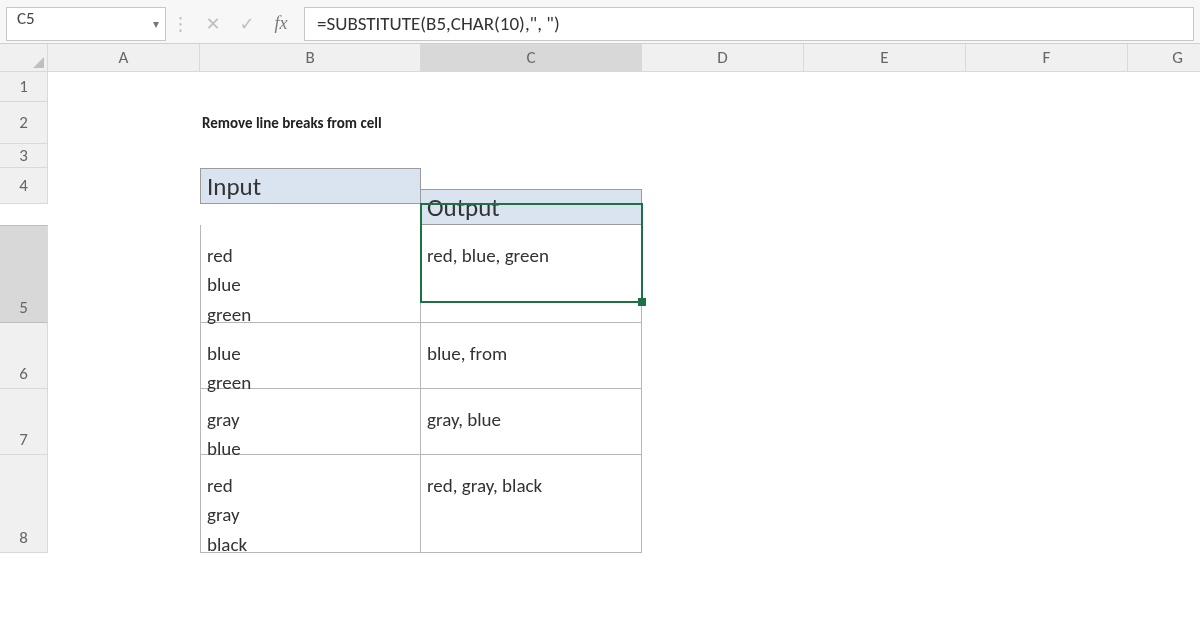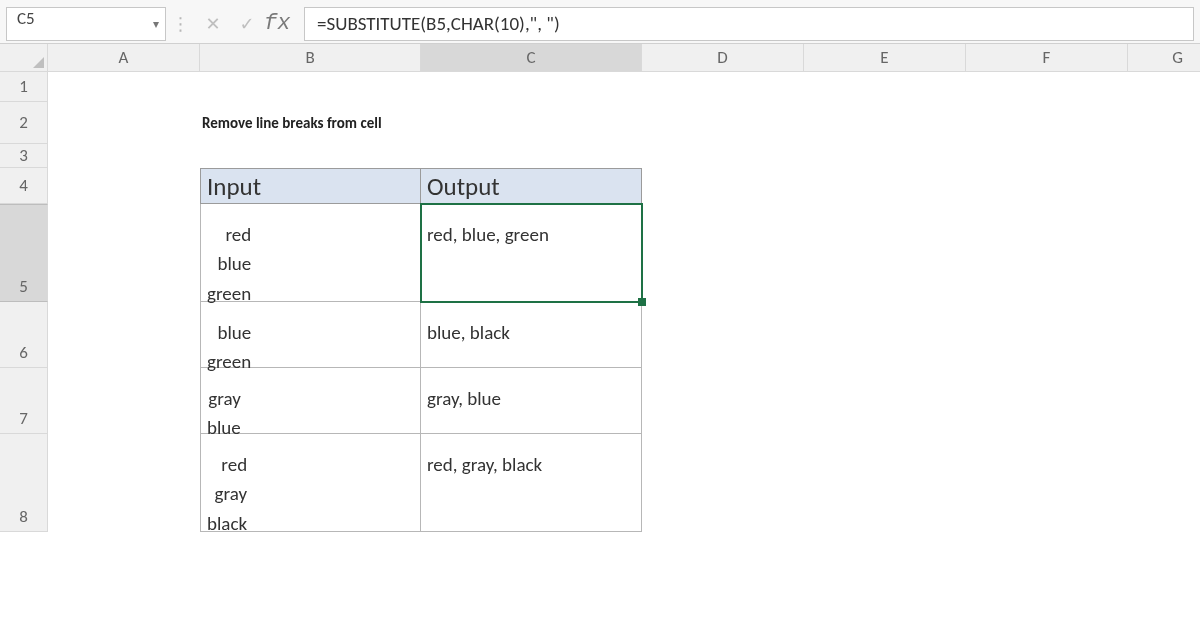--- a/index.html
+++ b/index.html
@@ -47,24 +47,24 @@
     letter-spacing: 1px;
   }
   .fb-btn {
     width: 34px; height: 30px;
     display: flex; align-items: center; justify-content: center;
     color: #bfbfbf;
     font-size: 18px;
   }
   .fx {
     font-style: italic;
-    font-family: Liberation Mono, monospace;
+    font-family: Liberation Serif, serif;
     color: #7a7a7a;
-    font-size: 22px;
-    width: 34px; text-align: left;
+    font-size: 18px;
+    width: 34px; text-align: center;
   }
   .formula-input {
     flex: 1;
     height: 34px;
     background: #fff;
     border: 1px solid #c7c7c7;
     margin-left: 6px;
     padding: 0 12px;
     font-size: 19px;
     color: #333;
@@ -122,31 +122,30 @@
 
   .title { font-weight: 700; font-size: 15px; color:#222; align-items:center; padding-left:2px;}
   .thead {
     background: #dae3f0;
     border: 1px solid #9b9b9b;
     font-size: 25px;
     color: #333;
     padding: 4px 6px;
     align-items:center;
   }
-  .thead + .thead { border-left: none; }
+  .thead + .thead { border-left: none; margin-top: 21px; }
   .tcell {
     border-left: 1px solid #b7b7b7;
     border-right: 1px solid #b7b7b7;
     border-bottom: 1px solid #b7b7b7;
     padding: 16px 6px;
     white-space: pre-line;
     line-height: 1.55;
     font-size: 19px;
     align-items:flex-start;
-    text-align:right;
   }
   .tcell.right { border-left: none; }
 
   
   .sel-ring {
     position: absolute;
     border: 2px solid #1e7145;
     pointer-events: none;
     box-sizing: border-box;
   }
@@ -233,21 +232,21 @@
   <div class="cell h5 tcell right" id="C5">red, blue, green</div>
   <div class="cell h5"></div>
   <div class="cell h5"></div>
   <div class="cell h5"></div>
   <div class="cell h5"></div>
 
   <div class="rhdr h6" style="align-items:flex-end;padding-bottom:4px;">6</div>
   <div class="cell h6"></div>
   <div class="cell h6 tcell">blue
 green</div>
-  <div class="cell h6 tcell right">blue, black</div>
+  <div class="cell h6 tcell right">blue, from</div>
   <div class="cell h6"></div>
   <div class="cell h6"></div>
   <div class="cell h6"></div>
   <div class="cell h6"></div>
 
   <div class="rhdr h7" style="align-items:flex-end;padding-bottom:4px;">7</div>
   <div class="cell h7"></div>
   <div class="cell h7 tcell">gray
 blue</div>
   <div class="cell h7 tcell right">gray, blue</div>

